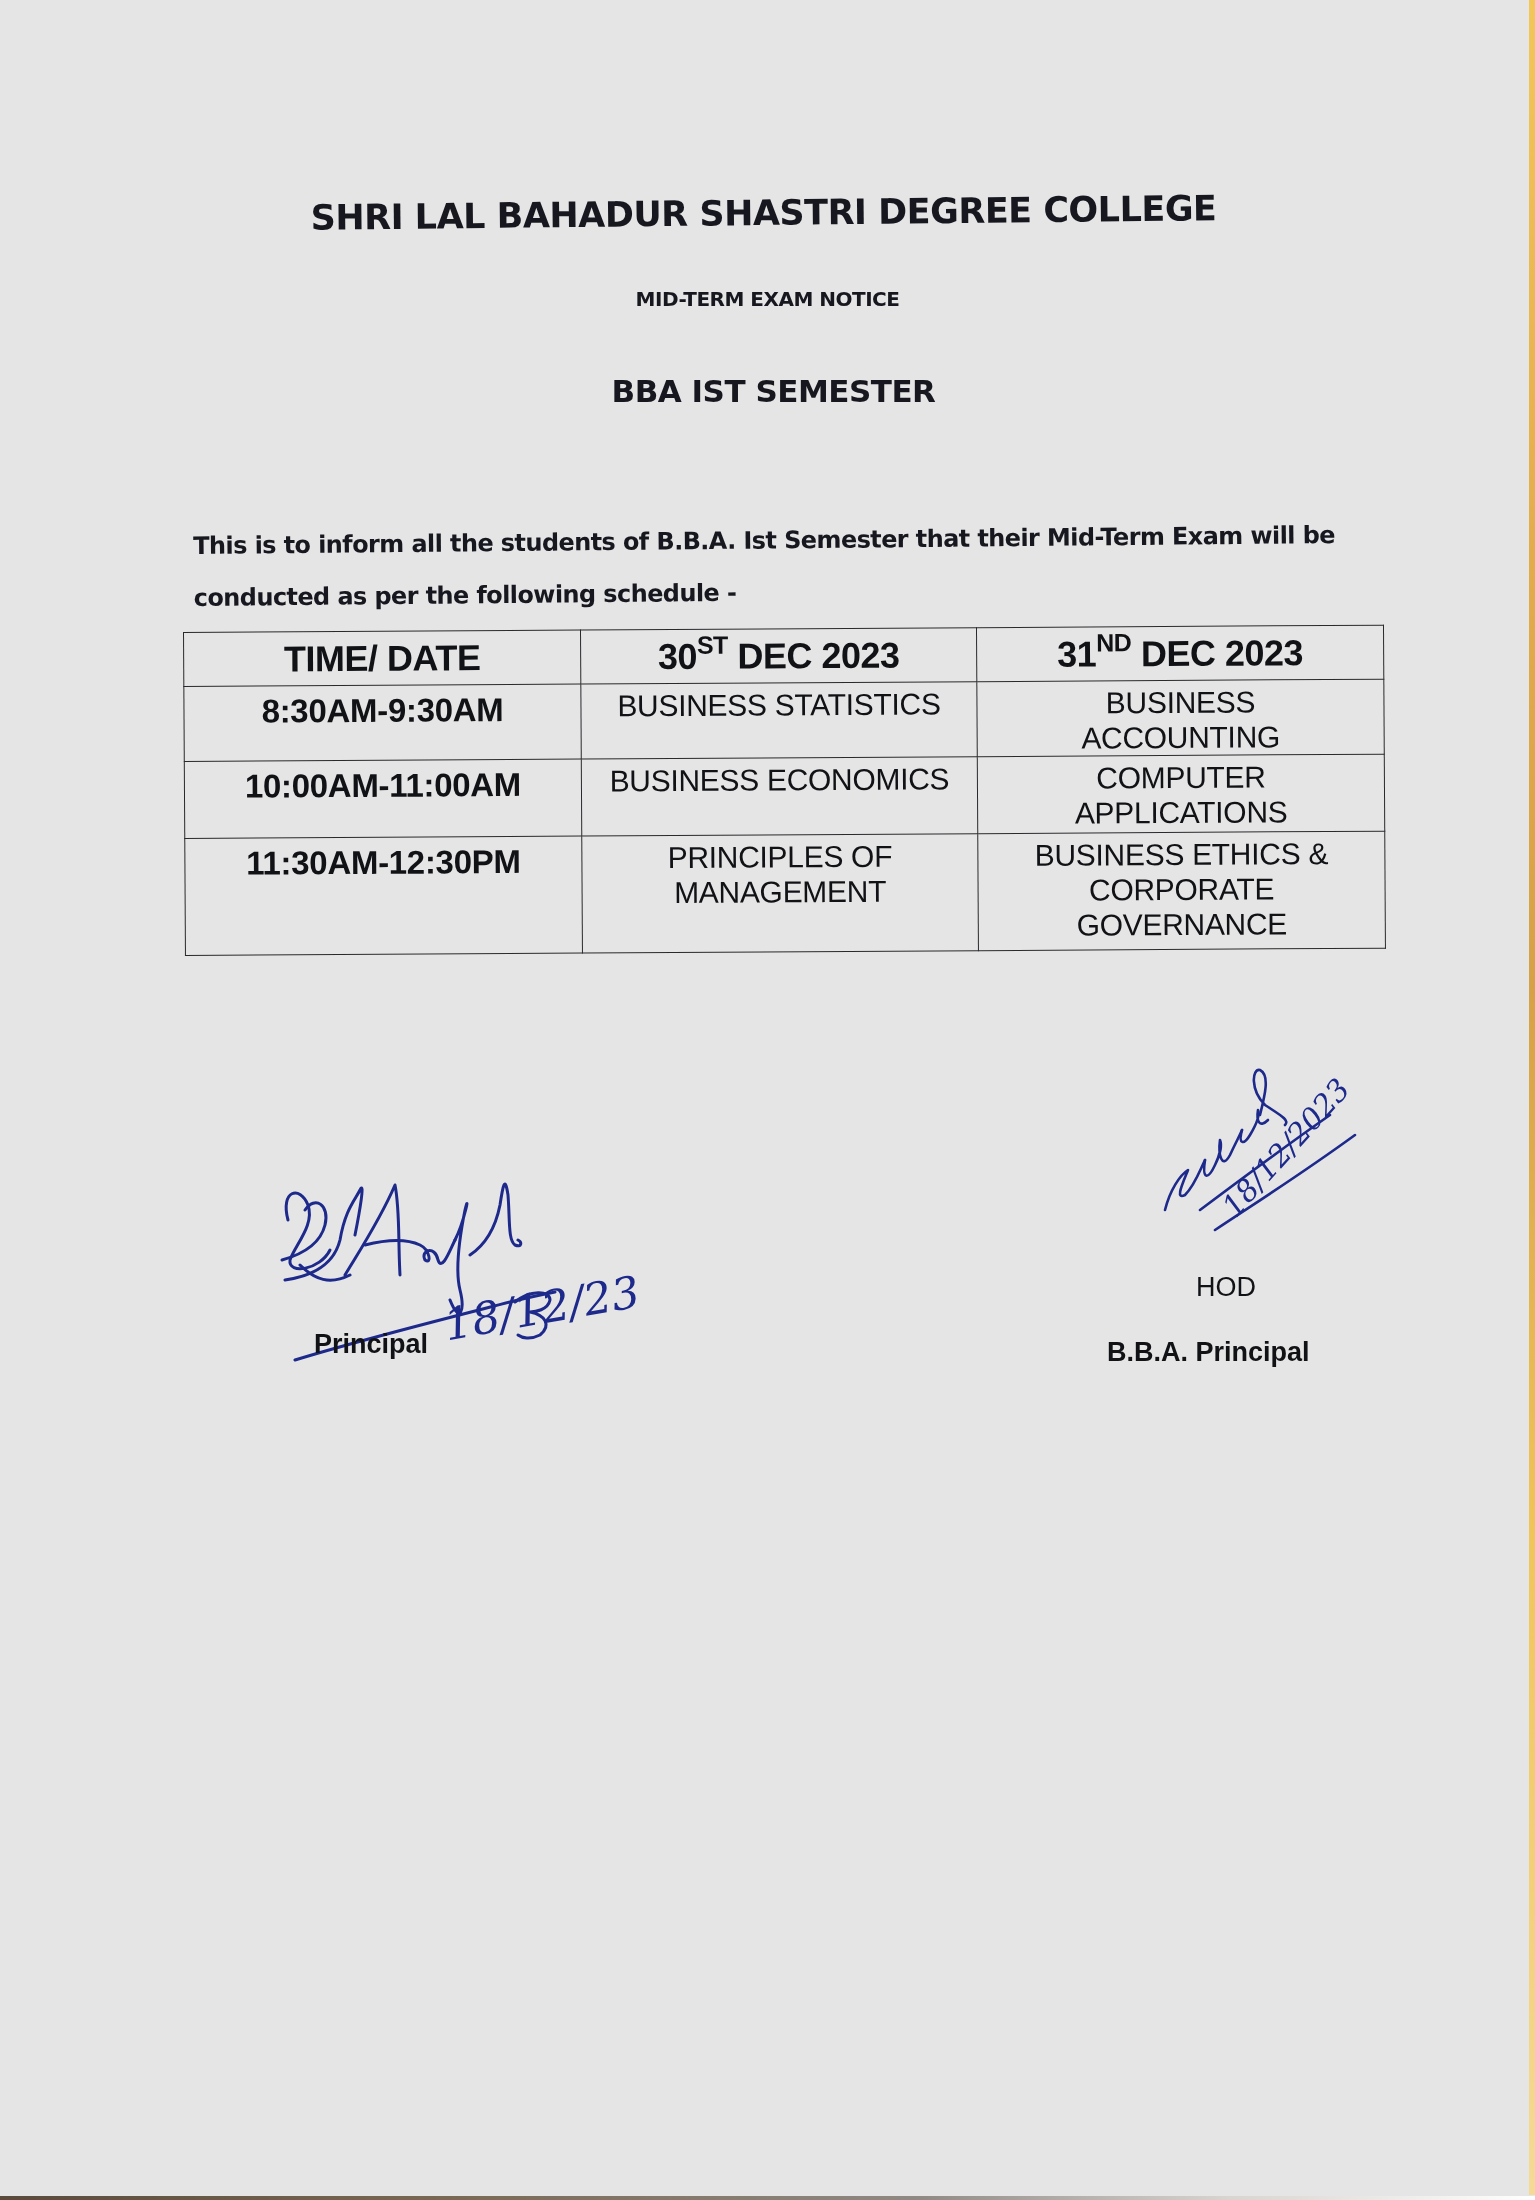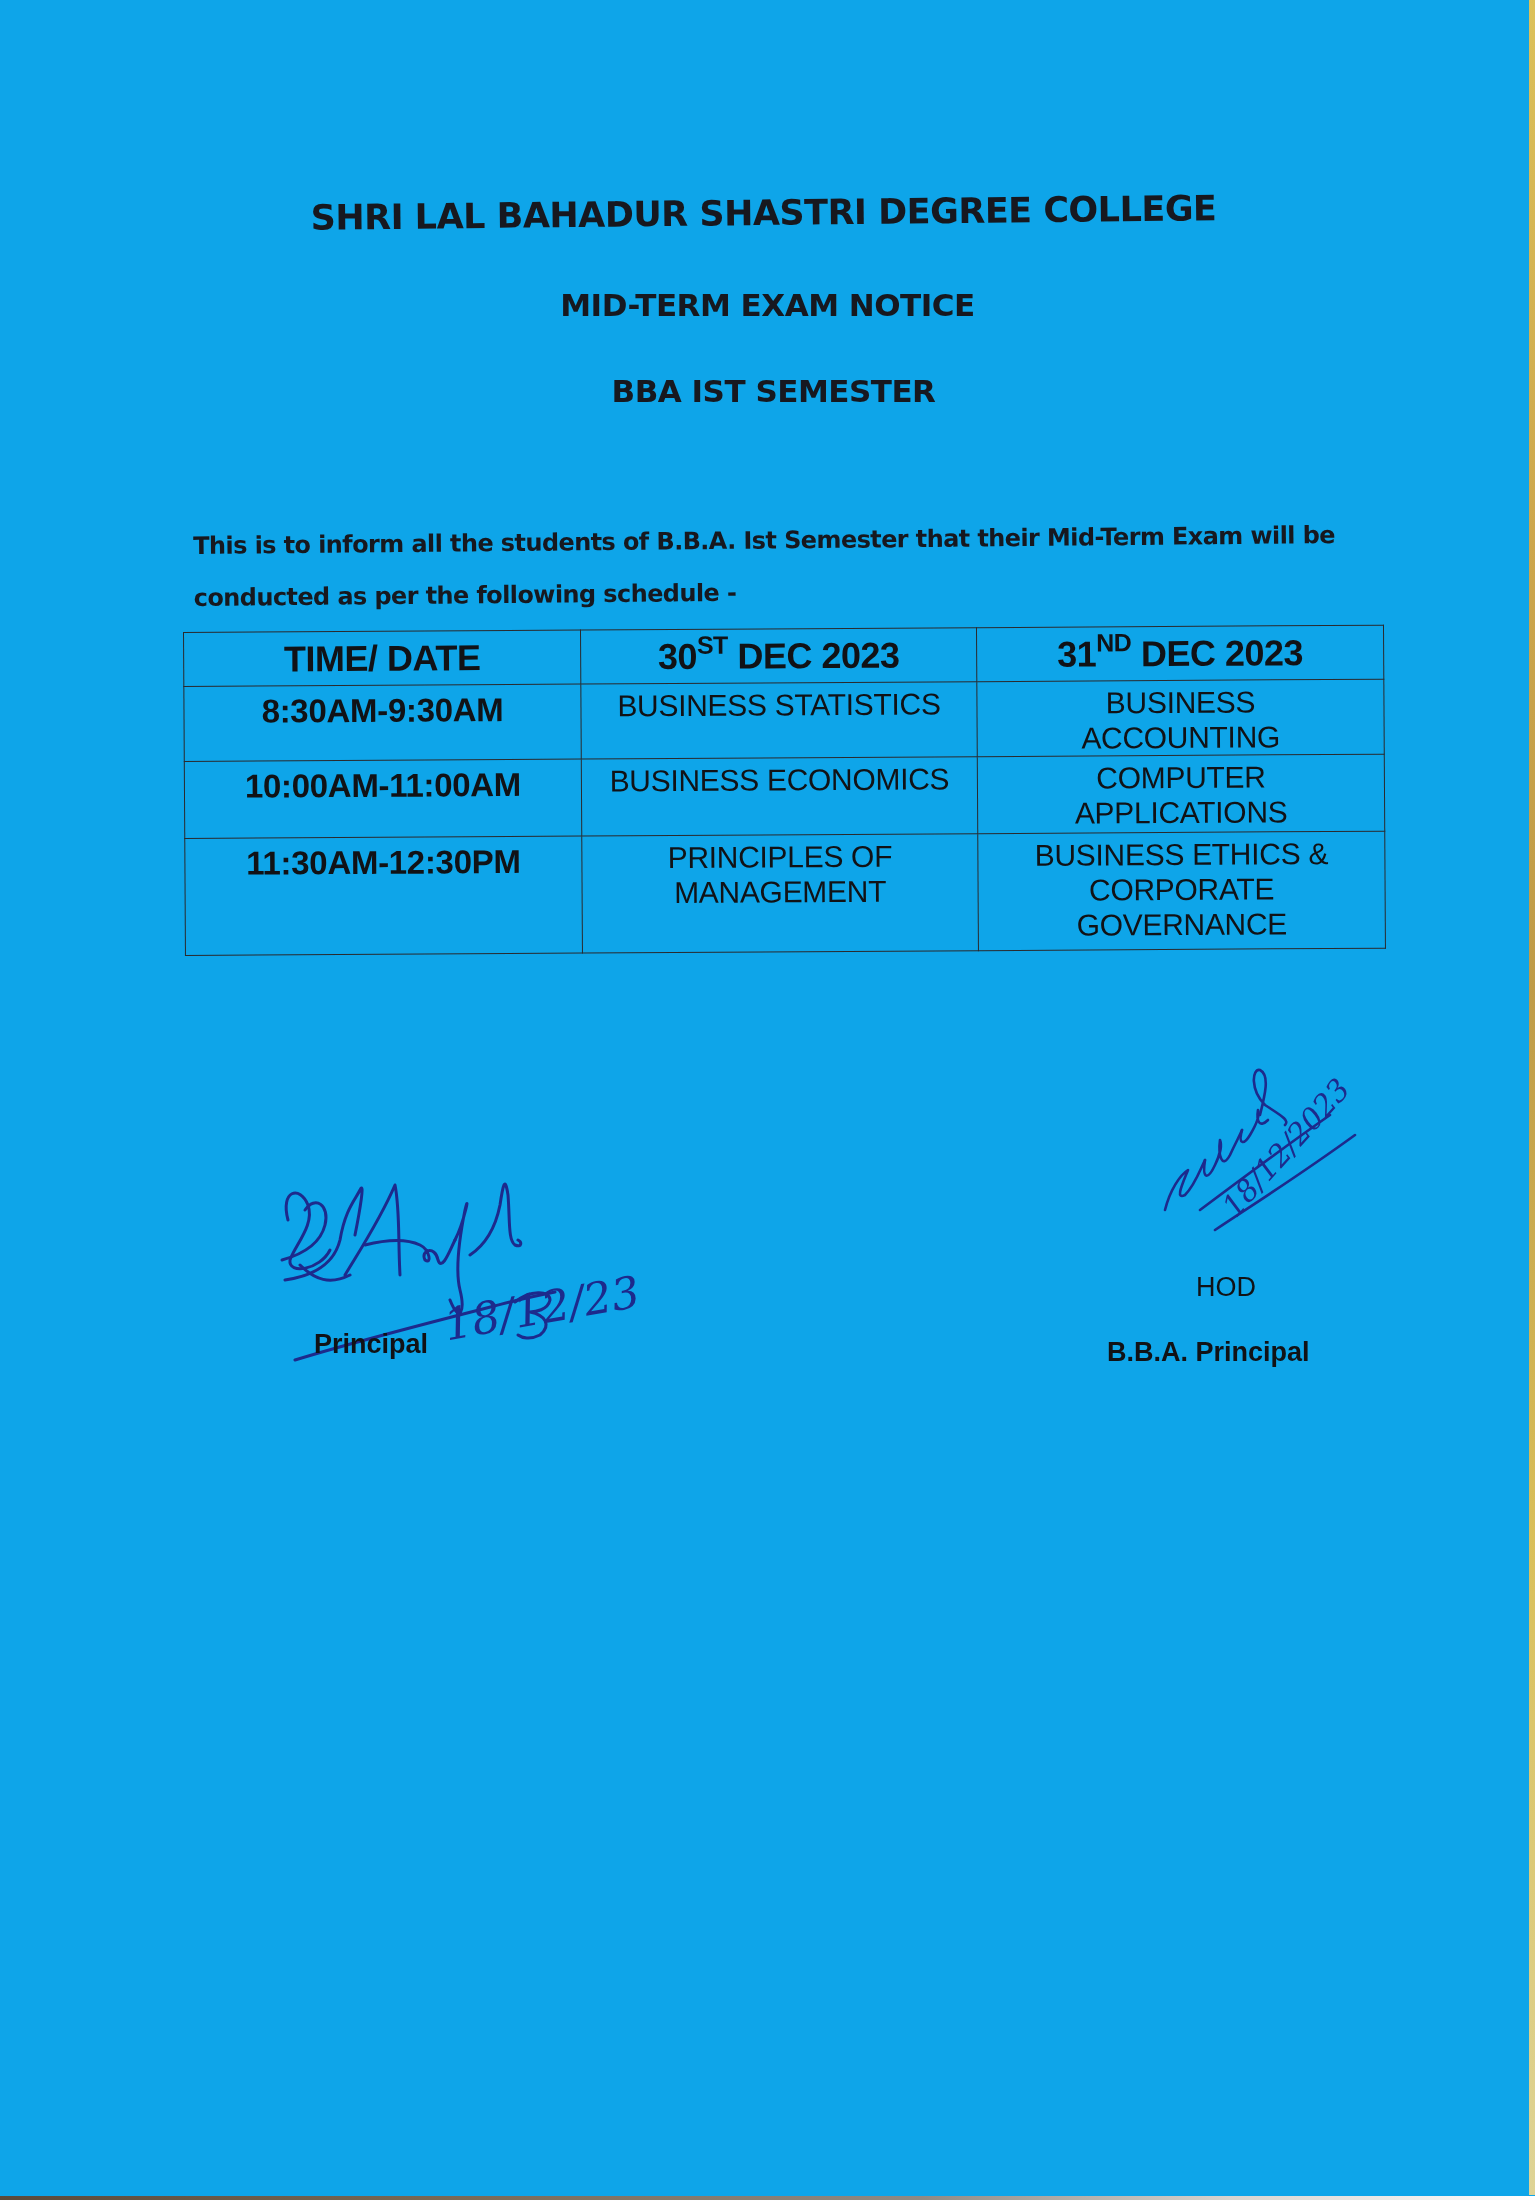--- a/index.html
+++ b/index.html
@@ -13,21 +13,21 @@
       position: relative;
       overflow: hidden;
       font-family: "Liberation Sans", sans-serif;
       color: #15161c;
     }
     .page {
       position: absolute;
       left: 0; top: 0;
       width: 1535px;
       height: 2200px;
-      background: #0ea5e9;
+      background: #e5e5e5;
     }
     .edge-right {
       position: absolute;
       right: 0; top: 0;
       width: 6px;
       height: 2195px;
       background: linear-gradient(180deg, #f3c44a 0%, #e2a63a 25%, #d39a35 45%, #f0c24a 70%, #f6d98d 100%);
       opacity: 0.9;
     }
     .edge-bottom {
@@ -41,21 +41,21 @@
       position: absolute;
       left: 0;
       width: 1535px;
       text-align: center;
       font-family: "DejaVu Sans", sans-serif;
       font-weight: bold;
       color: #17181f;
       letter-spacing: -0.5px;
     }
     .h-college { top: 193px; font-size: 35px; left: -4px; transform: rotate(-0.6deg); }
-    .h-notice  { top: 287px; font-size: 31px; }
+    .h-notice  { top: 287px; font-size: 20px; }
     .h-sem     { top: 373px; font-size: 31px; left: 6px; }
 
     .intro {
       position: absolute;
       left: 193px;
       top: 520px;
       width: 1180px;
       font-family: "DejaVu Sans", sans-serif;
       font-weight: bold;
       font-size: 24px;

